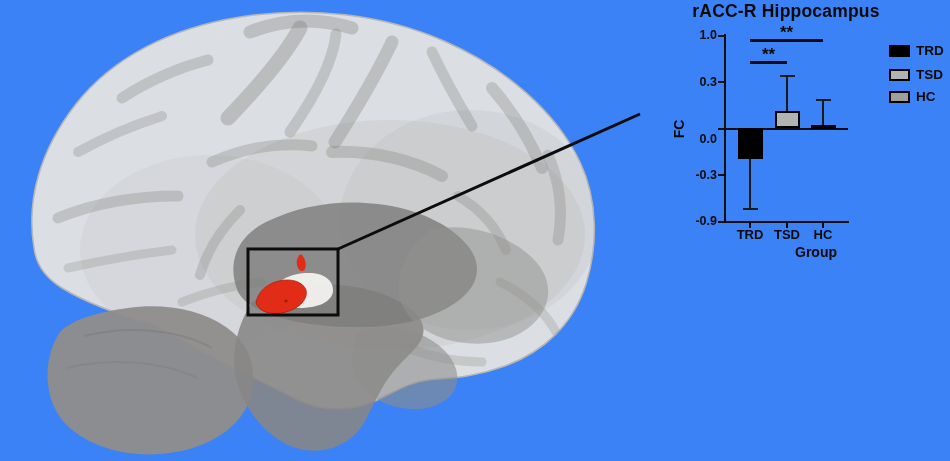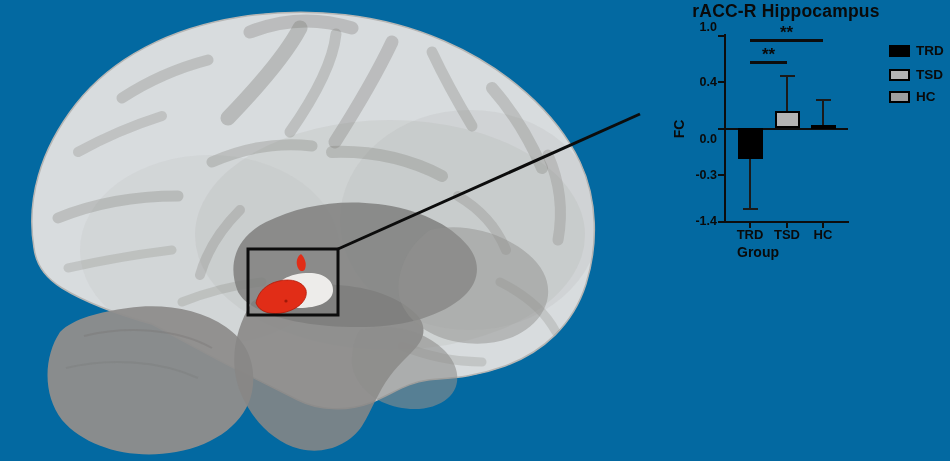--- a/index.html
+++ b/index.html
@@ -1,32 +1,32 @@
 <!DOCTYPE html>
 <html><head>
 <meta charset="utf-8">
 <style>
   html,body{margin:0;padding:0;background:#fff;}
   #page{
-    position:relative;width:950px;height:461px;background:#0369a1;
+    position:relative;width:950px;height:461px;background:#3b82f6;
     overflow:hidden;font-family:"Liberation Sans", sans-serif;
   }
   #brain-svg{position:absolute;left:0;top:0;width:950px;height:461px;}
   
   .abs{position:absolute;}
   .chart-text{color:#0a0a0a;font-weight:700;}
   #chart-title{left:678px;top:1px;width:216px;text-align:center;font-size:17.5px;letter-spacing:.2px;}
   .ytick-label{width:38px;text-align:right;font-size:12.5px;left:679px;height:14px;line-height:14px;}
   .ytick{left:718px;width:6px;height:2px;background:#0d0d0d;}
   #y-axis-line{left:724px;top:34px;width:2px;height:189px;background:#0d0d0d;}
   #zero-baseline{left:725px;top:127.5px;width:123px;height:2px;background:#0d0d0d;}
   #x-axis-line{left:724px;top:220.5px;width:125px;height:2px;background:#0d0d0d;}
   .xtick{top:222.5px;width:2px;height:5px;background:#0d0d0d;}
   .xtick-label{top:227px;width:50px;text-align:center;font-size:13px;}
-  #x-axis-label{top:244px;left:737px;width:100px;text-align:left;font-size:14px;}
+  #x-axis-label{top:244px;left:737px;width:100px;text-align:right;font-size:14px;}
   #y-axis-label{left:661px;top:121px;width:36px;height:16px;text-align:center;font-size:14px;
     transform:rotate(-90deg);transform-origin:center;}
   
   .legend-swatch{left:889px;width:21px;height:12px;border:2px solid #000;box-sizing:border-box;}
   .legend-label{left:916px;font-size:13.5px;height:16px;line-height:16px;}
   
   #chart-dynamic{position:absolute;left:0;top:0;width:950px;height:461px;}
   .bar{position:absolute;border:2px solid #000;box-sizing:border-box;}
   .err-line{position:absolute;width:2px;background:#1a1a1a;}
   .err-cap{position:absolute;height:2px;background:#1a1a1a;}
@@ -115,25 +115,25 @@
 
   <div id="chart">
     <div id="chart-title" class="abs chart-text">rACC-R Hippocampus</div>
 
     <div id="y-axis-line" class="abs"></div>
     <div class="abs ytick" style="top:34.5px"></div>
     <div class="abs ytick" style="top:81px"></div>
     <div class="abs ytick" style="top:127.5px"></div>
     <div class="abs ytick" style="top:174px"></div>
     <div class="abs ytick" style="top:220.5px"></div>
-    <div class="abs chart-text ytick-label" style="top:20px">1.0</div>
-    <div class="abs chart-text ytick-label" style="top:75px">0.4</div>
+    <div class="abs chart-text ytick-label" style="top:28px">1.0</div>
+    <div class="abs chart-text ytick-label" style="top:75px">0.3</div>
     <div class="abs chart-text ytick-label" style="top:132px">0.0</div>
     <div class="abs chart-text ytick-label" style="top:168px">-0.3</div>
-    <div class="abs chart-text ytick-label" style="top:214px">-1.4</div>
+    <div class="abs chart-text ytick-label" style="top:214px">-0.9</div>
     <div id="y-axis-label" class="abs chart-text">FC</div>
 
     <div id="zero-baseline" class="abs"></div>
     <div id="x-axis-line" class="abs"></div>
     <div class="abs xtick" style="left:749px"></div>
     <div class="abs xtick" style="left:786px"></div>
     <div class="abs xtick" style="left:822px"></div>
     <div class="abs chart-text xtick-label" style="left:725px">TRD</div>
     <div class="abs chart-text xtick-label" style="left:762px">TSD</div>
     <div class="abs chart-text xtick-label" style="left:798px">HC</div>

